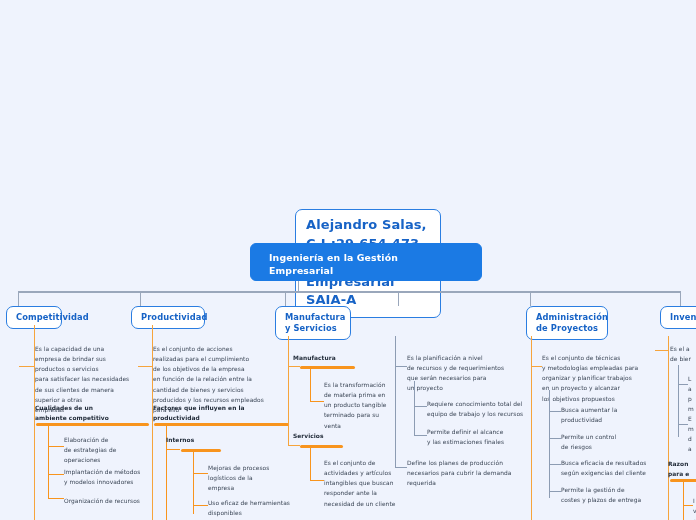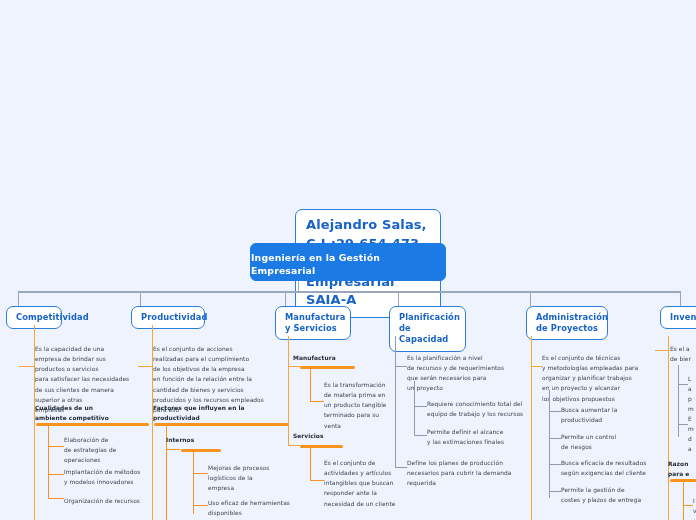--- a/index.html
+++ b/index.html
@@ -27,30 +27,30 @@
     color:#1763c6;
     font-size:13px;
     font-weight:bold;
     line-height:1.45;
     letter-spacing:.1px;
   }
 
   
   .root{
     position:absolute;
-    left:250px;top:243px;width:196px;height:38px;
+    left:250px;top:243px;width:232px;height:38px;
     box-sizing:border-box;
     background:#1b7ae4;
     border:1.4px solid #1b7ae4;
     border-radius:6px;
     color:#ffffff;
     font-size:9.3px;
     font-weight:bold;
     line-height:1.4;
-    padding:7px 0;
+    padding:7px 18px;
     letter-spacing:.15px;
   }
 
   
   .branch{
     position:absolute;
     box-sizing:border-box;
     background:#ffffff;
     border:1.5px solid #2a7de1;
     border-radius:7px;
@@ -193,22 +193,20 @@
   <div class="ubar" style="left:300px;top:445px;width:43px;"></div>
 
   <div class="v org2 abs" style="left:310px;top:448px;height:33px;"></div>
   <div class="h org2 abs" style="left:310px;top:480px;width:14px;"></div>
   <div class="txt" style="left:324px;top:458px;width:105px;">Es el conjunto de
 actividades y artículos
 intangibles que buscan
 responder ante la
 necesidad de un cliente</div>
 
-  <div class="branch" style="left:389px;top:306px;width:77px;">Planificación de
-Capacidad</div>
 
   <div class="v sl abs" style="left:395px;top:336px;height:132px;"></div>
   <div class="h sl abs" style="left:395px;top:366px;width:12px;"></div>
   <div class="txt" style="left:407px;top:353px;width:125px;">Es la planificación a nivel
 de recursos y de requerimientos
 que serán necesarios para
 un proyecto</div>
 
   <div class="v sl abs" style="left:414px;top:381px;height:55px;"></div>
   <div class="h sl abs" style="left:414px;top:406px;width:13px;"></div>

